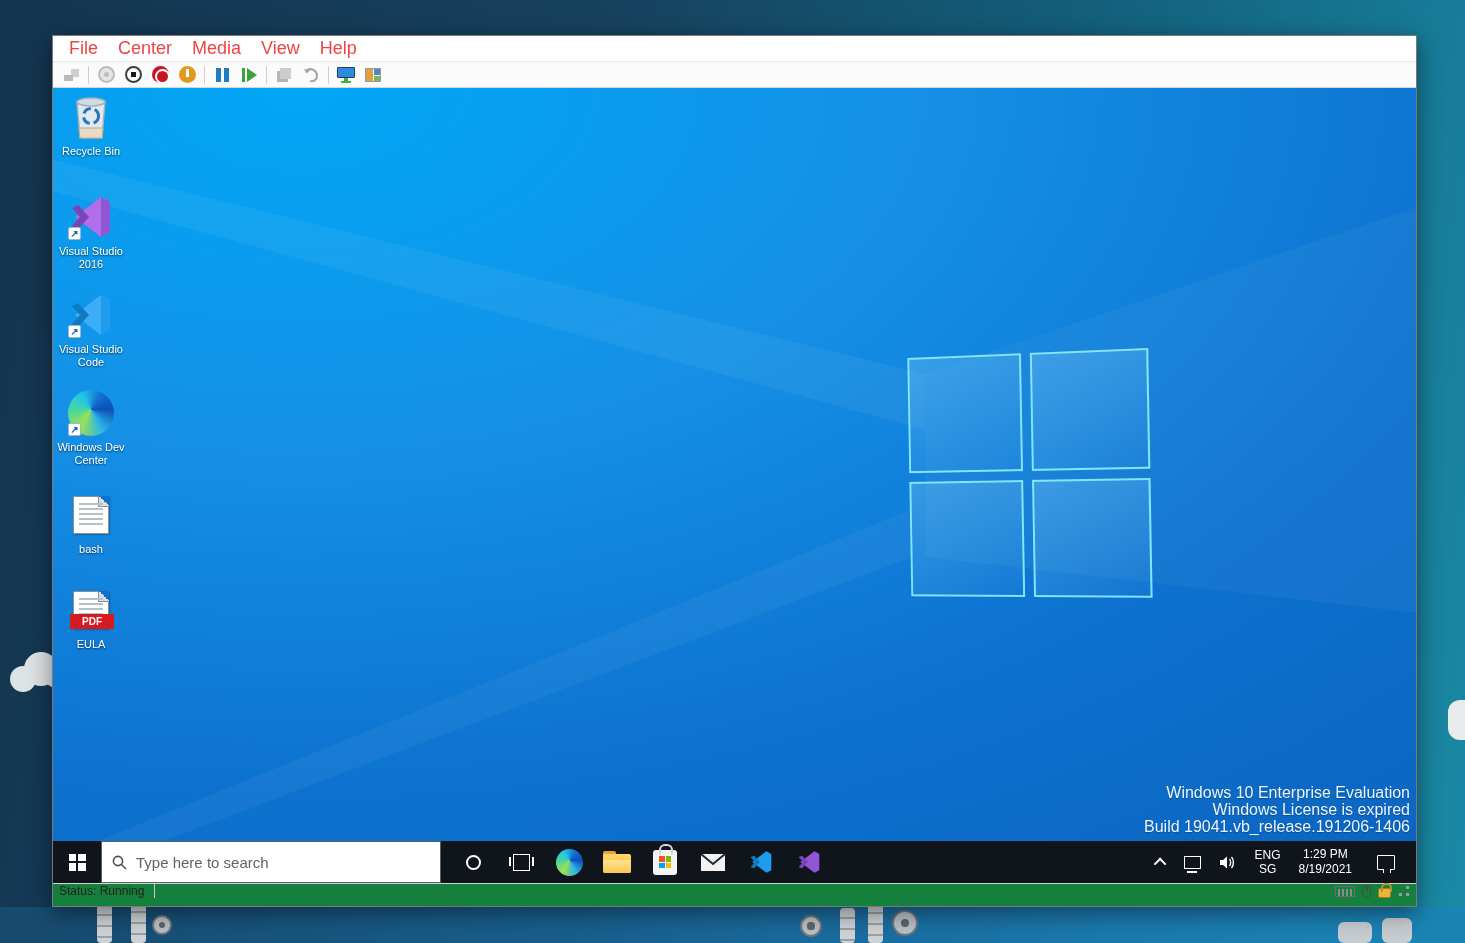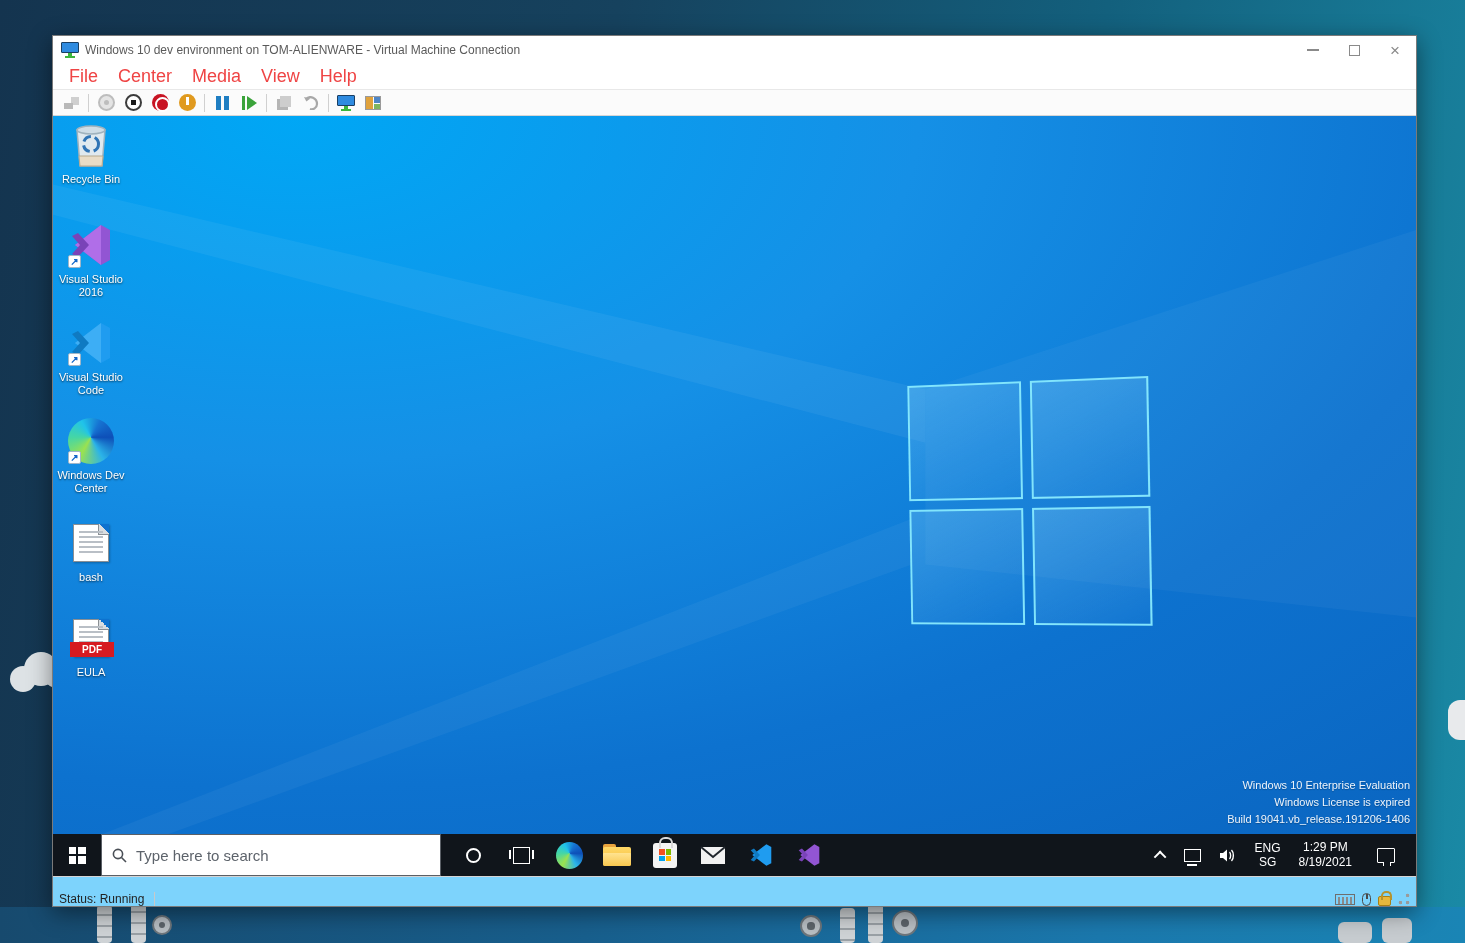--- a/index.html
+++ b/index.html
@@ -114,21 +114,21 @@
     background:linear-gradient(225deg,#0d72cf 50%,#d9dde0 50%); border-left:1px solid #8a8f94;
     border-bottom:1px solid #8a8f94; }
   .doc .lines { position:absolute; left:5px; right:5px; top:6px; bottom:5px;
     background:repeating-linear-gradient(180deg,#b9bfc6 0 2px,transparent 2px 5px); }
   .pdf-band { position:absolute; left:-4px; top:22px; width:44px; height:15px; background:#d61a21;
     color:#fff; font-size:10px; font-weight:bold; text-align:center; line-height:15px; }
   .edge-circle { width:46px; height:46px; border-radius:50%;
     background:conic-gradient(from 210deg at 50% 42%, #9be24f, #45d6a5, #20c3ea, #1673d2, #0d4fb8, #2bb3e8, #9be24f); }
 
   .watermark { position:absolute; right:6px; bottom:48px; text-align:right; color:#eef5fd;
-    font-size:11px; line-height:17px; text-shadow:0 1px 1px rgba(0,0,0,.25); }
+    font-size:16px; line-height:17px; text-shadow:0 1px 1px rgba(0,0,0,.25); }
 
   
   .taskbar { position:absolute; left:0; right:0; bottom:0; height:42px; background:#10151b;
     display:flex; align-items:stretch; }
   .tb-start { width:48px; display:flex; align-items:center; justify-content:center; }
   .winlogo { width:17px; height:17px; display:grid; grid-template:1fr 1fr/1fr 1fr; gap:2px; }
   .winlogo i { background:#fff; }
   .tb-search { width:340px; background:#fff; border:1px solid #5a5f66; display:flex;
     align-items:center; padding:12px 10px; gap:9px; margin:0; }
   .tb-search input { border:none; outline:none; flex:1; font-size:15px; color:#444;
@@ -163,22 +163,22 @@
   .lang { font-size:12px; line-height:14px; text-align:center; }
   .clock { font-size:12px; line-height:15px; text-align:center; }
   .net-ico { width:17px; height:13px; border:1.5px solid #fff; position:relative; }
   .net-ico::after { content:""; position:absolute; left:2px; bottom:-5px; width:10px; height:2px; background:#fff; }
   .actioncenter { width:18px; height:15px; border:1.5px solid #fff; border-radius:1px; position:relative; }
   .actioncenter::after { content:""; position:absolute; left:5px; bottom:-4px; width:6px; height:4px;
     background:#10151b; border-left:1.5px solid #fff; border-right:1.5px solid #fff; }
   .show-desktop { width:5px; border-left:1px solid #3a4048; }
 
   
-  .statusbar { height:30px; background:#7dd3fc; border-top:1px solid #d4d4d4; display:flex;
-    align-items:flex-end; padding:0 6px; flex:0 0 auto; font-size:12px; color:#222; }
+  .statusbar { height:23px; background:#15803d; border-top:1px solid #d4d4d4; display:flex;
+    align-items:flex-start; padding:0 6px; flex:0 0 auto; font-size:12px; color:#222; }
   .statusbar .sep { width:1px; height:14px; background:#c9c9c9; margin-left:10px; }
   .sb-right { margin-left:auto; display:flex; align-items:center; gap:7px; }
   .kb-ico { width:20px; height:11px; border:1px solid #6e6e6e; background:
     repeating-linear-gradient(90deg,#8a8a8a 0 2px,transparent 2px 4px) 2px 2px/16px 7px no-repeat; }
   .mouse-ico { width:9px; height:13px; border:1.5px solid #4a4a4a; border-radius:5px; position:relative; }
   .mouse-ico::after { content:""; position:absolute; left:3px; top:0; width:1.5px; height:5px; background:#4a4a4a; }
   .lock-ico { width:13px; height:10px; background:#e7b73c; border:1px solid #a97f14; border-radius:2px;
     position:relative; margin-top:4px; }
   .lock-ico::before { content:""; position:absolute; left:2px; top:-6px; width:7px; height:7px;
     border:2px solid #b5932e; border-bottom:none; border-radius:5px 5px 0 0; }
@@ -204,33 +204,20 @@
 <div class="joint" style="left:152px; top:915px; width:20px; height:20px;"></div>
 <div class="joint" style="left:800px; top:915px; width:22px; height:22px;"></div>
 <div class="pipe" style="left:840px; top:908px; height:35px;"></div>
 <div class="pipe" style="left:868px; top:903px; height:40px;"></div>
 <div class="joint" style="left:892px; top:910px; width:26px; height:26px;"></div>
 <div class="blob" style="left:1338px; top:922px; width:34px; height:21px;"></div>
 <div class="blob" style="left:1382px; top:918px; width:30px; height:25px;"></div>
 
 <div class="vm-window">
 
-  <div class="titlebar">
-    <div class="monitor-icon">
-      <div class="scr"></div>
-        <div class="stand"></div>
-        <div class="base"></div>
-    </div>
-    <div class="title">Windows 10 dev environment on TOM-ALIENWARE - Virtual Machine Connection</div>
-    <div class="win-controls">
-      <div class="wc-min"></div>
-      <div class="wc-max"></div>
-      <div class="wc-close">×</div>
-    </div>
-  </div>
 
   <div class="menubar">
     <span>File</span>
     <span>Center</span>
     <span>Media</span>
     <span>View</span>
     <span>Help</span>
   </div>
 
   <div class="toolbar">

